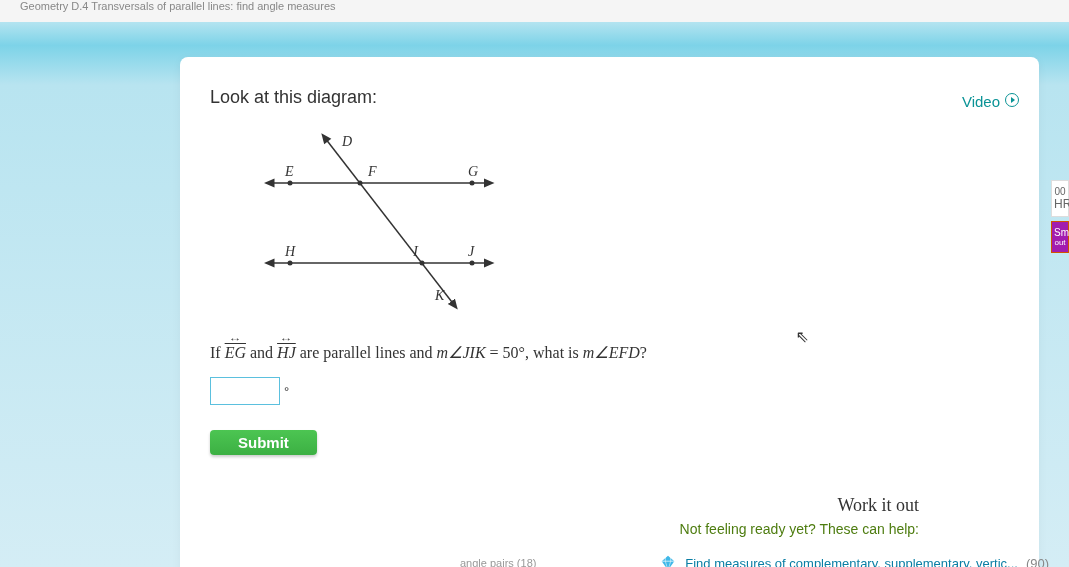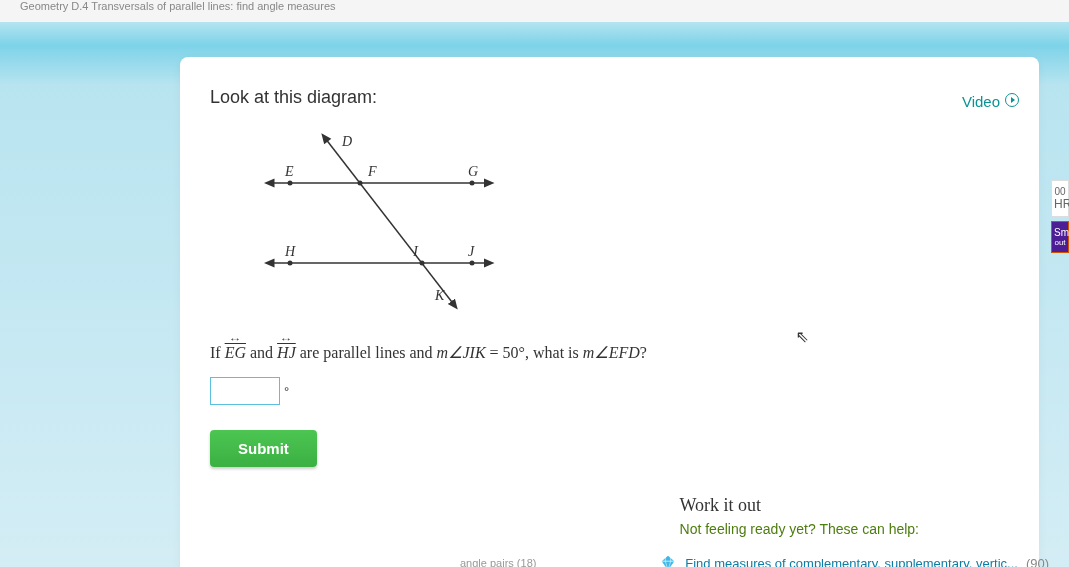--- a/index.html
+++ b/index.html
@@ -112,32 +112,32 @@
       font-size: 13px;
       color: #333;
       margin-left: 2px;
     }
     .submit-btn {
       background: #3cb043;
       background: linear-gradient(180deg, #4cc552 0%, #3cb043 100%);
       color: #fff;
       border: none;
       border-radius: 4px;
-      padding: 10px 28px;
+      padding: 4px 28px;
       font-size: 15px;
       font-weight: bold;
       margin-top: 25px;
       cursor: pointer;
       box-shadow: 0 2px 3px rgba(0,0,0,0.2);
     }
     .help-section {
       position: absolute;
       right: 120px;
       bottom: 40px;
-      text-align: left;
+      text-align: right;
       color: #333;
     }
     .help-title {
       font-family: Georgia, serif;
       font-size: 18px;
       color: #333;
       margin-bottom: 5px;
     }
     .help-subtitle {
       font-size: 14px;
@@ -171,21 +171,21 @@
     .side-box {
       background: #fff;
       border: 1px solid #ddd;
       padding: 5px 2px;
       font-size: 10px;
       color: #666;
       margin-bottom: 4px;
       text-align: center;
     }
     .side-box.orange {
-      background: #4c1d95;
+      background: #a21caf;
       color: #fff;
       border-color: #d35400;
     }
     .side-box.orange .sub {
       font-size: 8px;
     }
     .bottom-cut {
       position: absolute;
       bottom: 8px;
       left: 280px;

